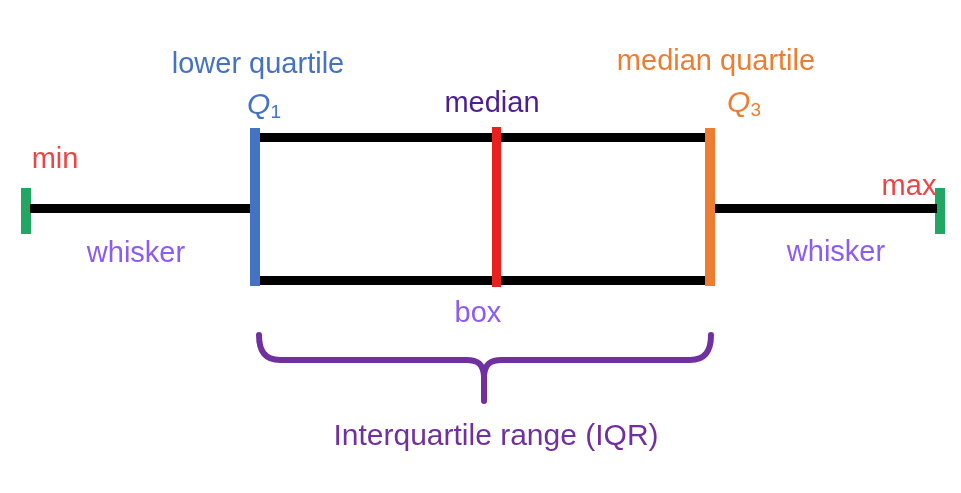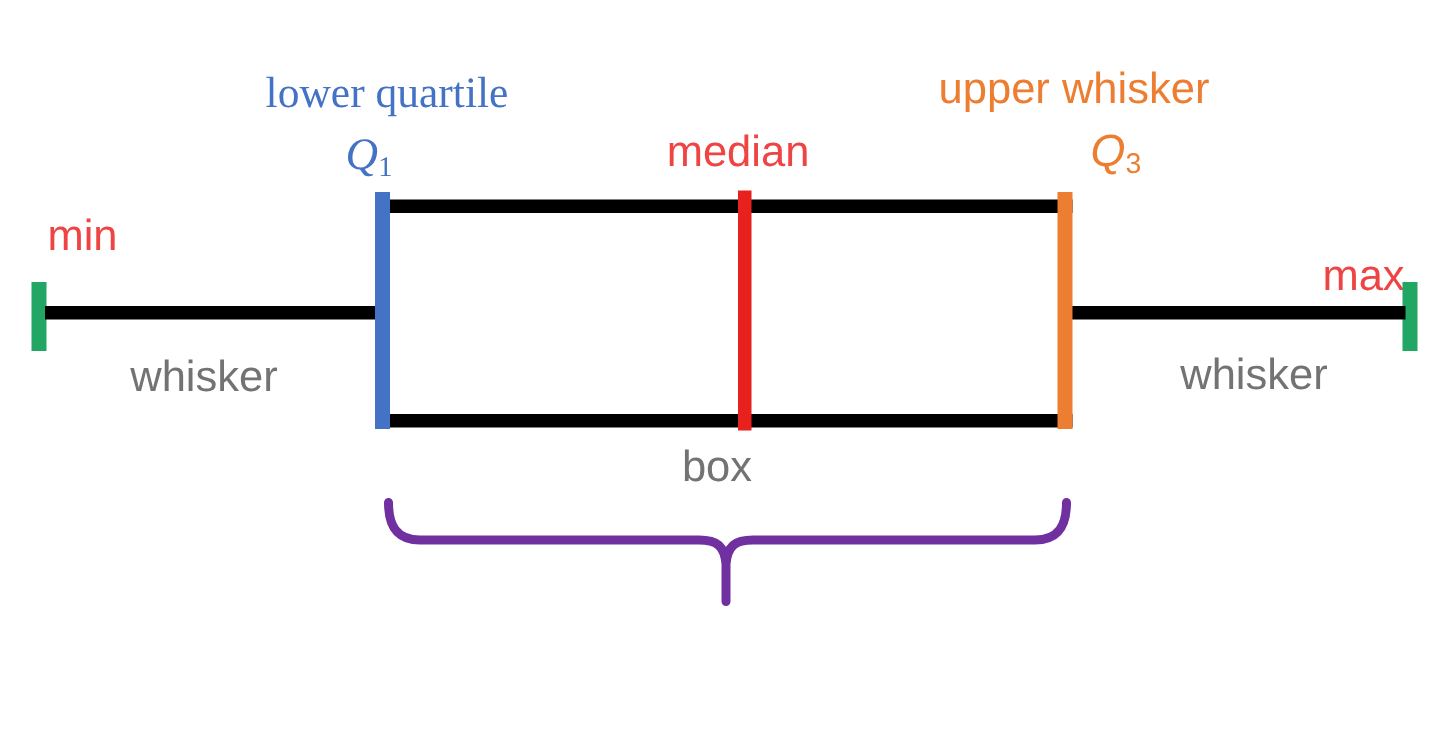--- a/index.html
+++ b/index.html
@@ -13,26 +13,26 @@
     height: 493px;
     background: #ffffff;
     font-family: "Liberation Sans", sans-serif;
     overflow: hidden;
   }
   .lbl {
     position: absolute;
     transform: translate(-50%, -50%);
     white-space: nowrap;
     font-size: 29px;
-    color: #737373;
+    color: #8b5cf6;
     line-height: 1;
   }
-  .blue   { color: #4472C4; font-family: Liberation Serif, serif; }
+  .blue   { color: #4472C4; }
   .orange { color: #ED7D31; }
-  .red    { color: #ef4444; }
+  .red    { color: #4c1d95; }
   .green  { color: #ef4444; }
   .purple { color: #7030A0; }
 
   .shape {
     position: absolute;
   }
   .black-bar { background: #000000; }
   .green-bar { background: #21A663; }
   .blue-bar  { background: #4472C4; }
   .orange-bar{ background: #ED7D31; }
@@ -47,21 +47,21 @@
   
   #box-top-edge    { left: 252px; top: 133px; width: 463px; height: 9px; }
   #box-bottom-edge { left: 252px; top: 276px; width: 463px; height: 9px; }
   
   #q1-line     { left: 250px; top: 128px; width: 10px; height: 158px; z-index: 2; }
   #q3-line     { left: 705px; top: 128px; width: 10px; height: 158px; z-index: 2; }
   #median-line { left: 492px; top: 127px; width: 9px;  height: 160px; z-index: 2; }
 
   
   #lower-quartile-label { left: 258px; top: 63px;  }
-  #q1-label             { left: 246px; top: 105px; font-size: 30px; }
+  #q1-label             { left: 264px; top: 105px; font-size: 30px; }
   #median-label         { left: 492px; top: 102px; }
   #upper-quartile-label { left: 716px; top: 60px;  }
   #q3-label             { left: 744px; top: 103px; font-size: 30px; }
   #min-label            { left: 55px;  top: 158px; }
   #max-label            { left: 909px; top: 157px; margin-top: 28px; }
   #whisker-left-label   { left: 136px; top: 252px; }
   #whisker-right-label  { left: 836px; top: 251px; }
   #box-label            { left: 478px; top: 312px; }
   #iqr-label            { left: 496px; top: 435px; font-size: 30px; }
 
@@ -83,21 +83,21 @@
 <body>
 
 <div id="stage">
 
   <div class="lbl blue" id="lower-quartile-label">lower quartile</div>
 
   <div class="lbl blue" id="q1-label"><span class="q-letter">Q</span><span class="q-sub">1</span></div>
 
   <div class="lbl red" id="median-label">median</div>
 
-  <div class="lbl orange" id="upper-quartile-label">upper whisker</div>
+  <div class="lbl orange" id="upper-quartile-label">median quartile</div>
 
   <div class="lbl orange" id="q3-label"><span class="q-letter">Q</span><span class="q-sub q-letter">3</span></div>
 
   <div class="lbl green" id="min-label">min</div>
 
   <div class="lbl green" id="max-label">max</div>
 
   <div class="shape green-bar" id="min-cap"></div>
   <div class="shape black-bar" id="whisker-left-line"></div>
   <div class="lbl" id="whisker-left-label">whisker</div>
@@ -111,14 +111,15 @@
   <div class="shape blue-bar" id="q1-line"></div>
   <div class="shape red-bar" id="median-line"></div>
   <div class="shape orange-bar" id="q3-line"></div>
 
   <div class="lbl" id="box-label">box</div>
 
   <svg id="brace-svg" viewBox="0 0 961 493" xmlns="http://www.w3.org/2000/svg">
     <path d="M259,335 C259,350 264,360 280,360 L466,360 C478,360 483,364 484,376 L484,401 L484,376 C485,364 490,360 502,360 L690,360 C706,360 711,350 711,335" fill="none" stroke="#7030A0" stroke-width="6" stroke-linecap="round" stroke-linejoin="round"></path>
   </svg>
 
+  <div class="lbl purple" id="iqr-label">Interquartile range (IQR)</div>
 
 </div>
 
 </body></html>

